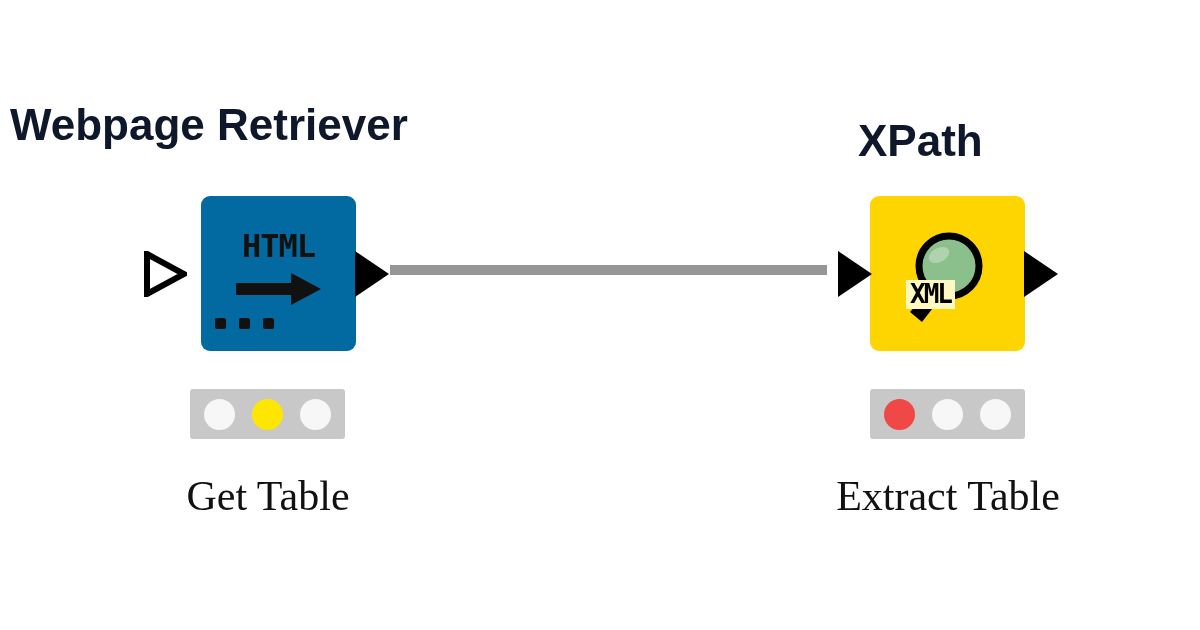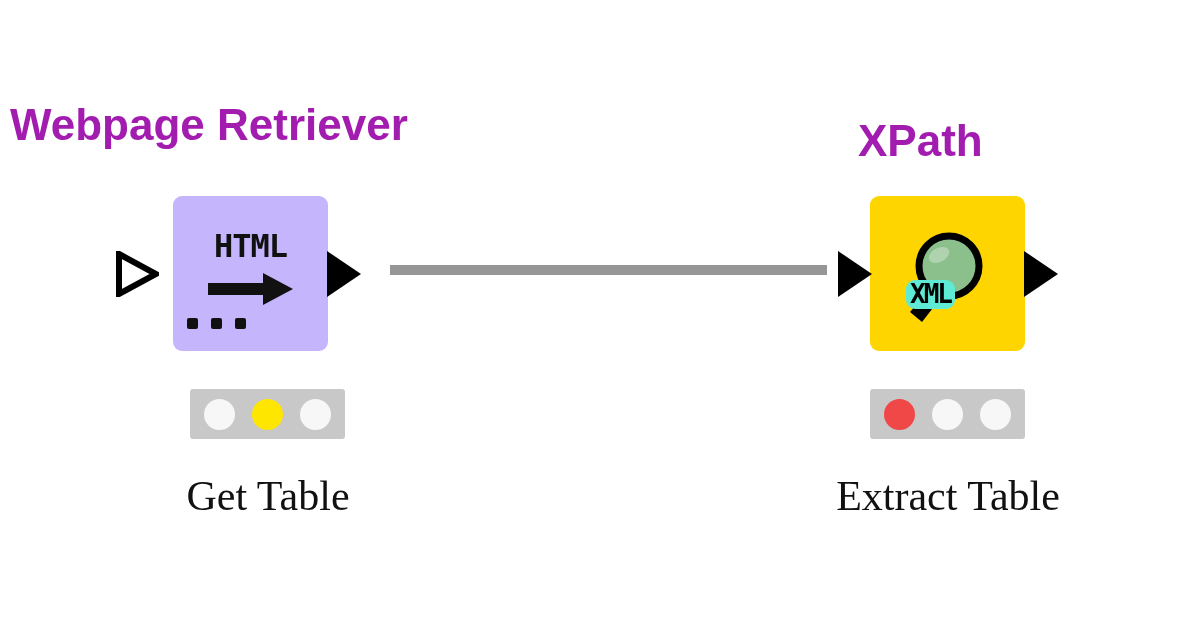--- a/index.html
+++ b/index.html
@@ -20,21 +20,21 @@
   .node-group {
     position: absolute;
   }
 
   .node-title {
     position: absolute;
     font-family: "Liberation Sans", sans-serif;
     font-weight: bold;
     font-size: 44px;
     line-height: 1;
-    color: #a21caf;
+    color: #0f172a;
     white-space: nowrap;
   }
 
   .node-body {
     position: absolute;
     width: 155px;
     height: 155px;
     background: #ffd500;
     border-radius: 9px;
   }
@@ -112,29 +112,28 @@
     position: absolute;
     left: 26px;
     top: 32px;
     width: 96px;
     height: 96px;
   }
   .glyph-xml {
     position: absolute;
     left: 36px;
     top: 84px;
-    background: #5eead4;
+    background: #fef9c3;
     padding: 1px 4px 2px 4px;
     font-family: "DejaVu Sans Mono", monospace;
     font-weight: bold;
     font-size: 26px;
     letter-spacing: -2px;
     line-height: 1;
     color: #000000;
-    border-radius: 9px;
   }
 
   
   .status-bar {
     position: absolute;
     width: 155px;
     height: 50px;
     background: #c8c8c8;
     border-radius: 3px;
     display: flex;
@@ -176,21 +175,21 @@
 <body>
 
 <div id="canvas" style="--bg: #ffffff;">
 
   <div class="connector" style="left: 390px; top: 265px; width: 437px; background: rgb(150, 150, 150);"></div>
 
   <div class="node-group" style="left:0px; top:0px; width:560px; height:540px;">
 
     <div class="node-title" style="left:10px; top:103px;">Webpage Retriever</div>
 
-    <div class="node-body" style="left: 173px; top: 196px; background: #c4b5fd;">
+    <div class="node-body" style="left: 201px; top: 196px; background: #0369a1;">
 
       <div class="port-hollow">
         <svg viewBox="0 0 44 46" width="44" height="46" aria-hidden="true">
           <polygon points="4,3 41,23 4,43" fill="#ffffff" stroke="#000000" stroke-width="6" stroke-linejoin="miter"></polygon>
         </svg>
       </div>
 
       <div class="port port-solid port-out-solid"></div>
 
       <div class="glyph-html">HTML</div>

